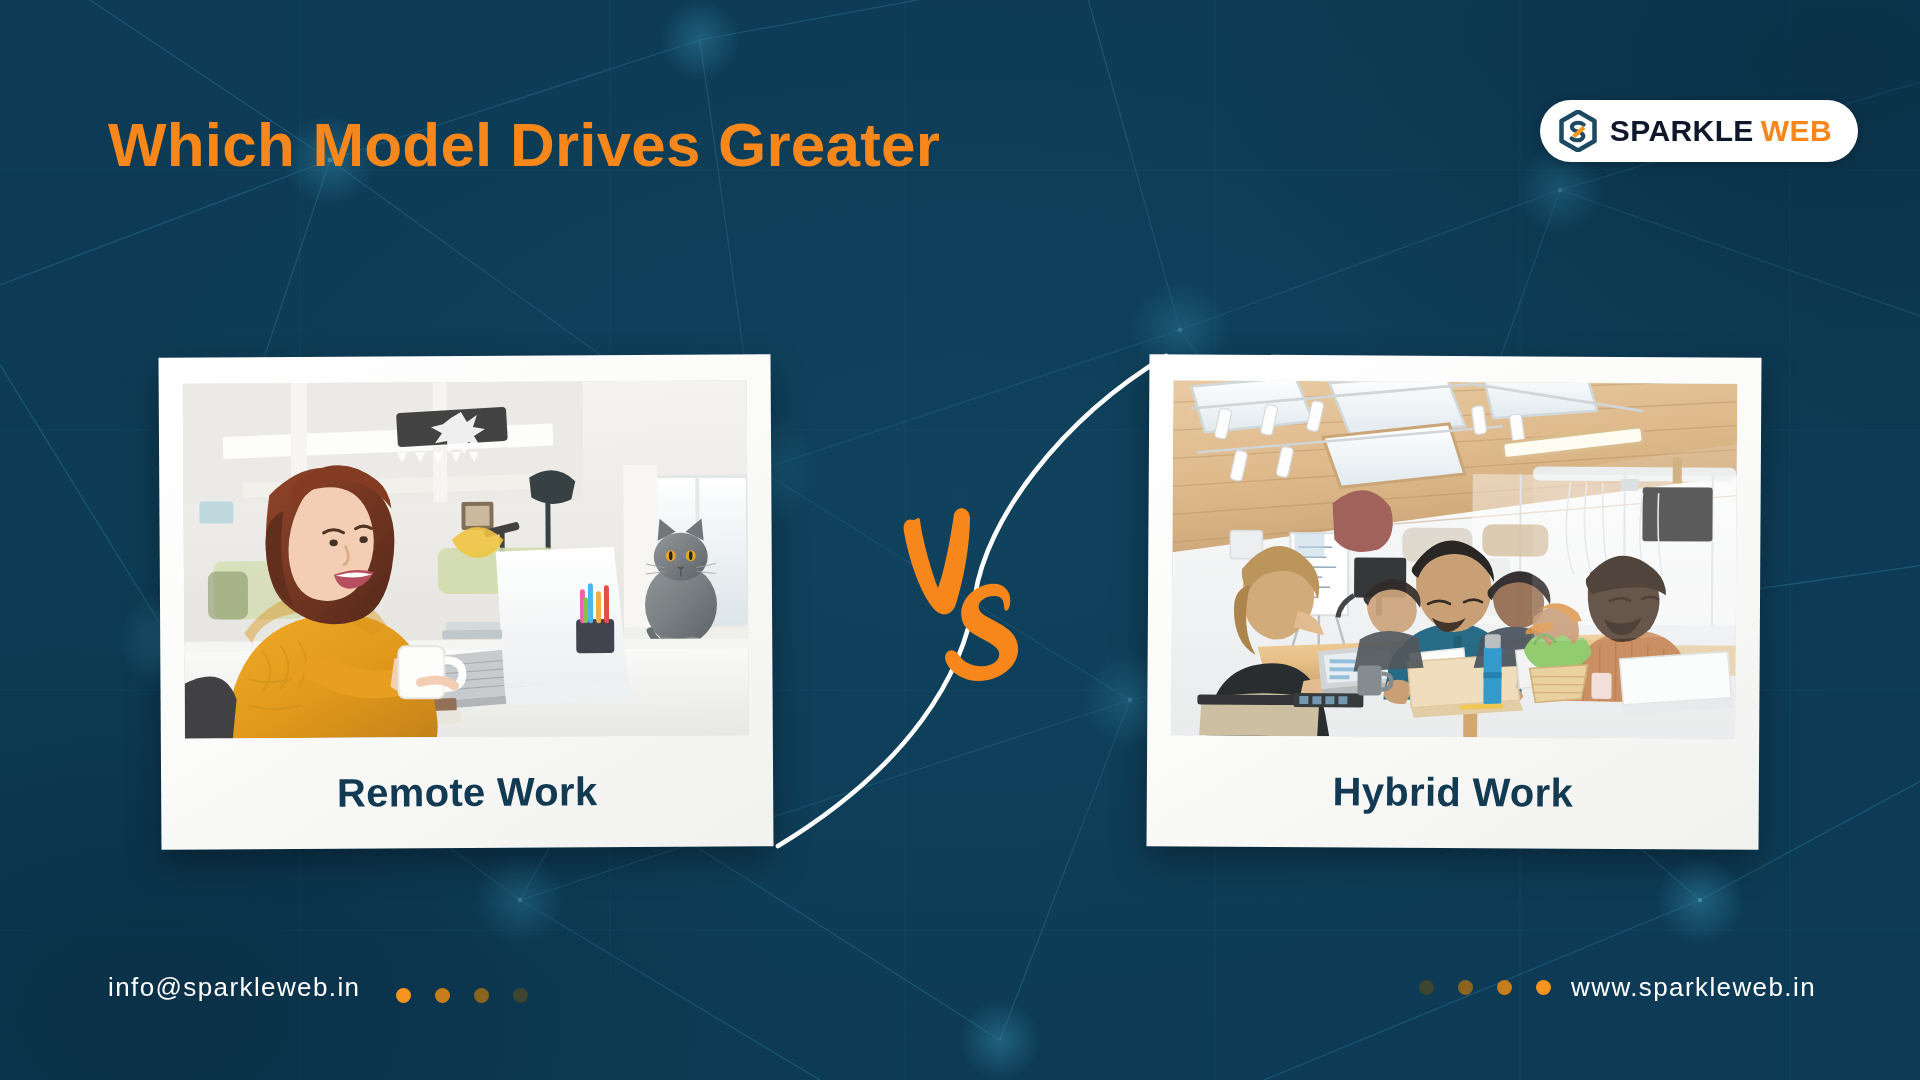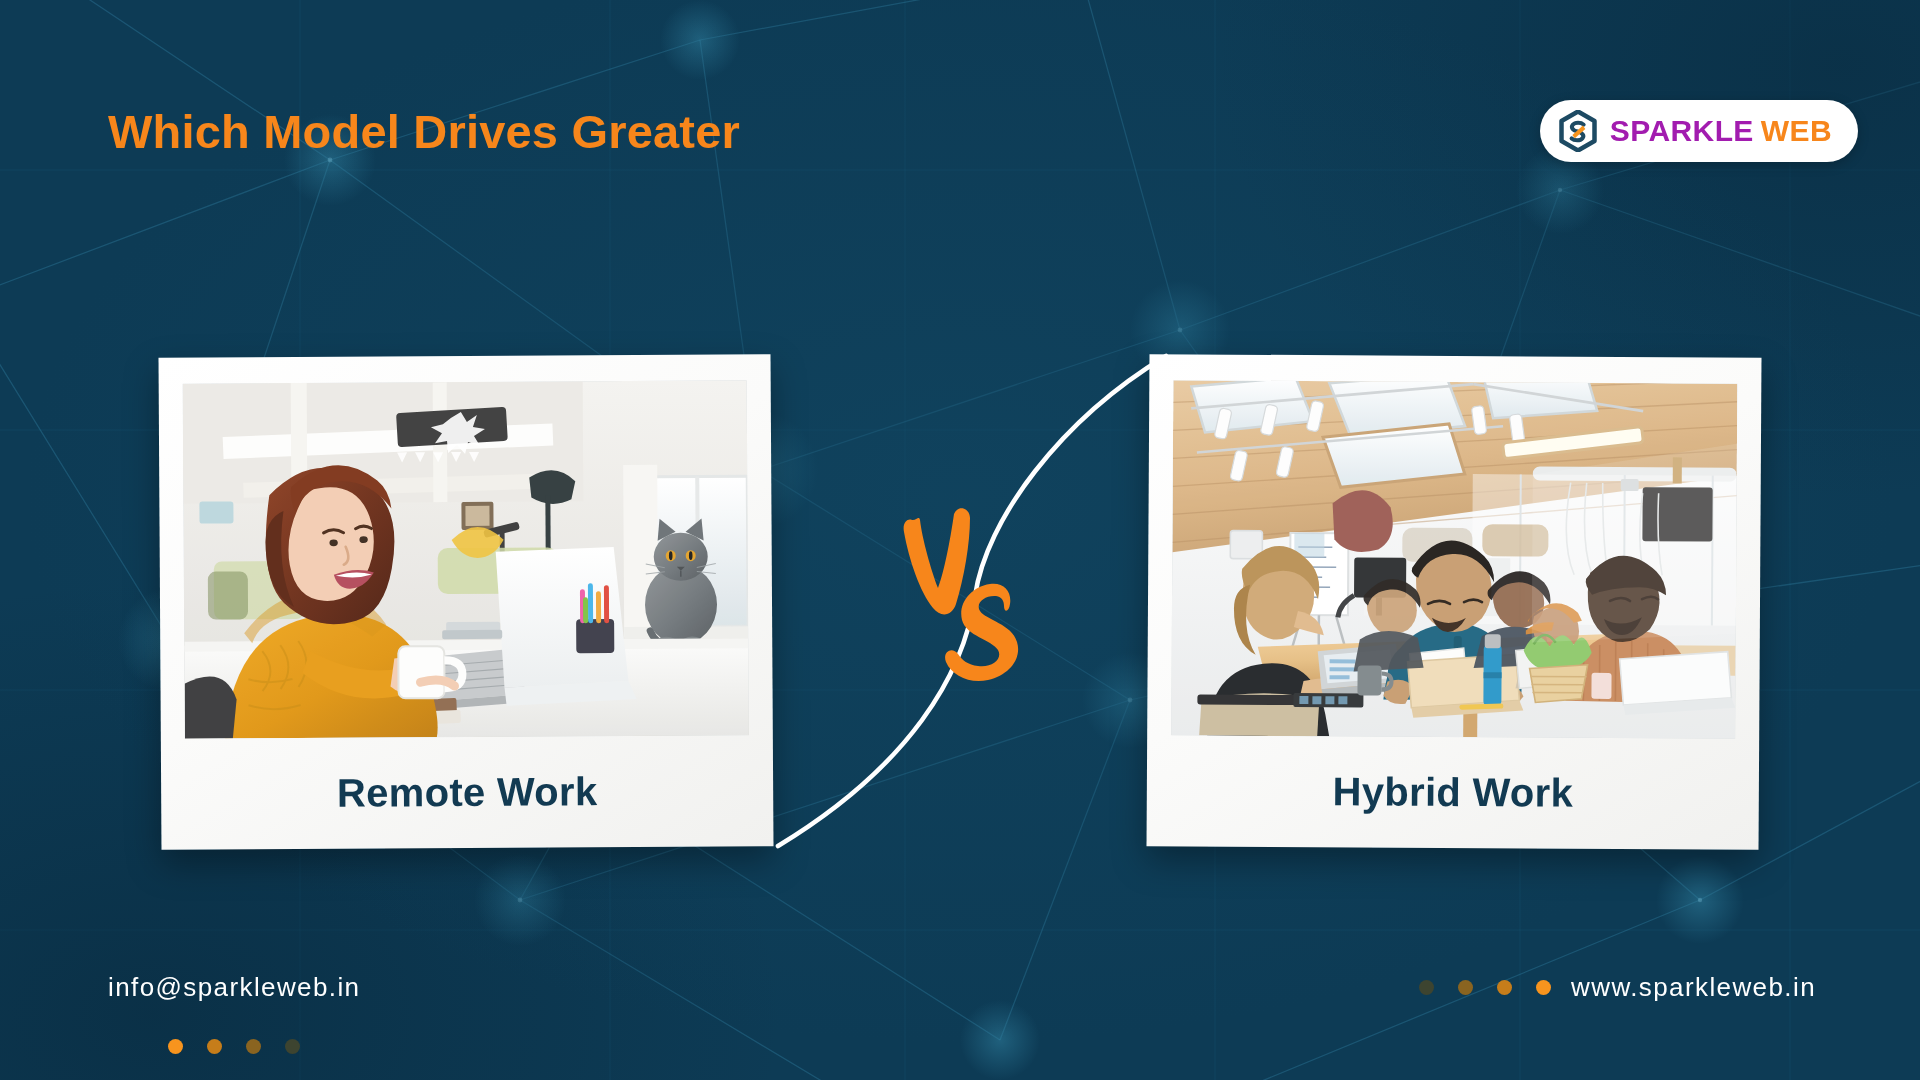--- a/index.html
+++ b/index.html
@@ -19,21 +19,21 @@
       radial-gradient(ellipse 1300px 760px at 50% 46%, rgba(18,72,100,.55) 0%, rgba(13,59,85,0) 72%),
       radial-gradient(ellipse 900px 620px at 8% 94%, rgba(8,40,60,.55) 0%, rgba(13,59,85,0) 70%),
       radial-gradient(ellipse 900px 620px at 96% 6%, rgba(8,40,60,.5) 0%, rgba(13,59,85,0) 70%);
   }
 
   
   #headline{
     position:absolute; left:108px; top:92px; z-index:5;
     width:900px;
     color:#F7861B;
-    font-size:47px;
+    font-size:62px;
     font-weight:bold;
     line-height:1.72;
     letter-spacing:.2px;
   }
   #headline .hl-line{ display:block; }
 
   
   #logo-pill{
     position:absolute; right:62px; top:100px; z-index:6;
     height:62px; padding:0 26px 0 18px;
@@ -41,21 +41,21 @@
     border-radius:34px;
     display:flex; align-items:center; gap:12px;
     box-shadow:0 3px 12px rgba(0,0,0,.22);
   }
   #logo-mark{ width:40px; height:42px; flex:0 0 auto; }
   #logo-word{
     font-size:30px; font-weight:bold; letter-spacing:.4px;
     white-space:nowrap; line-height:1;
     display:flex; align-items:baseline;
   }
-  .lw-dark{ color:#a21caf; }
+  .lw-dark{ color:#0f172a; }
   .lw-orange{ color:#F7861B; margin-left:7px; }
 
   
   #divider-svg{
     position:absolute; left:760px; top:330px; z-index:4;
     width:430px; height:530px; pointer-events:none;
   }
   #vs-mark{
     position:absolute; z-index:7; left:900px; top:500px;
     width:140px; height:190px;
@@ -83,21 +83,21 @@
     flex:1;
     display:flex; align-items:center; justify-content:center;
     color:#123A52;
     font-size:40px; font-weight:bold;
     letter-spacing:.3px;
   }
 
   
   #footer-left{
     position:absolute; left:108px; top:972px; z-index:5;
-    display:flex; align-items:center; gap:36px;flex-direction:column;
+    display:flex; align-items:flex-end; gap:36px;
   }
   #footer-right{
     position:absolute; right:104px; top:972px; z-index:5;
     display:flex; align-items:center; gap:20px;
   }
   .footer-text{
     color:#ffffff; font-size:26px; letter-spacing:1.4px; white-space:nowrap;
   }
   .dot-row{ display:flex; align-items:center; gap:24px; }
   .dot{ width:15px; height:15px; border-radius:50%; display:block; }

